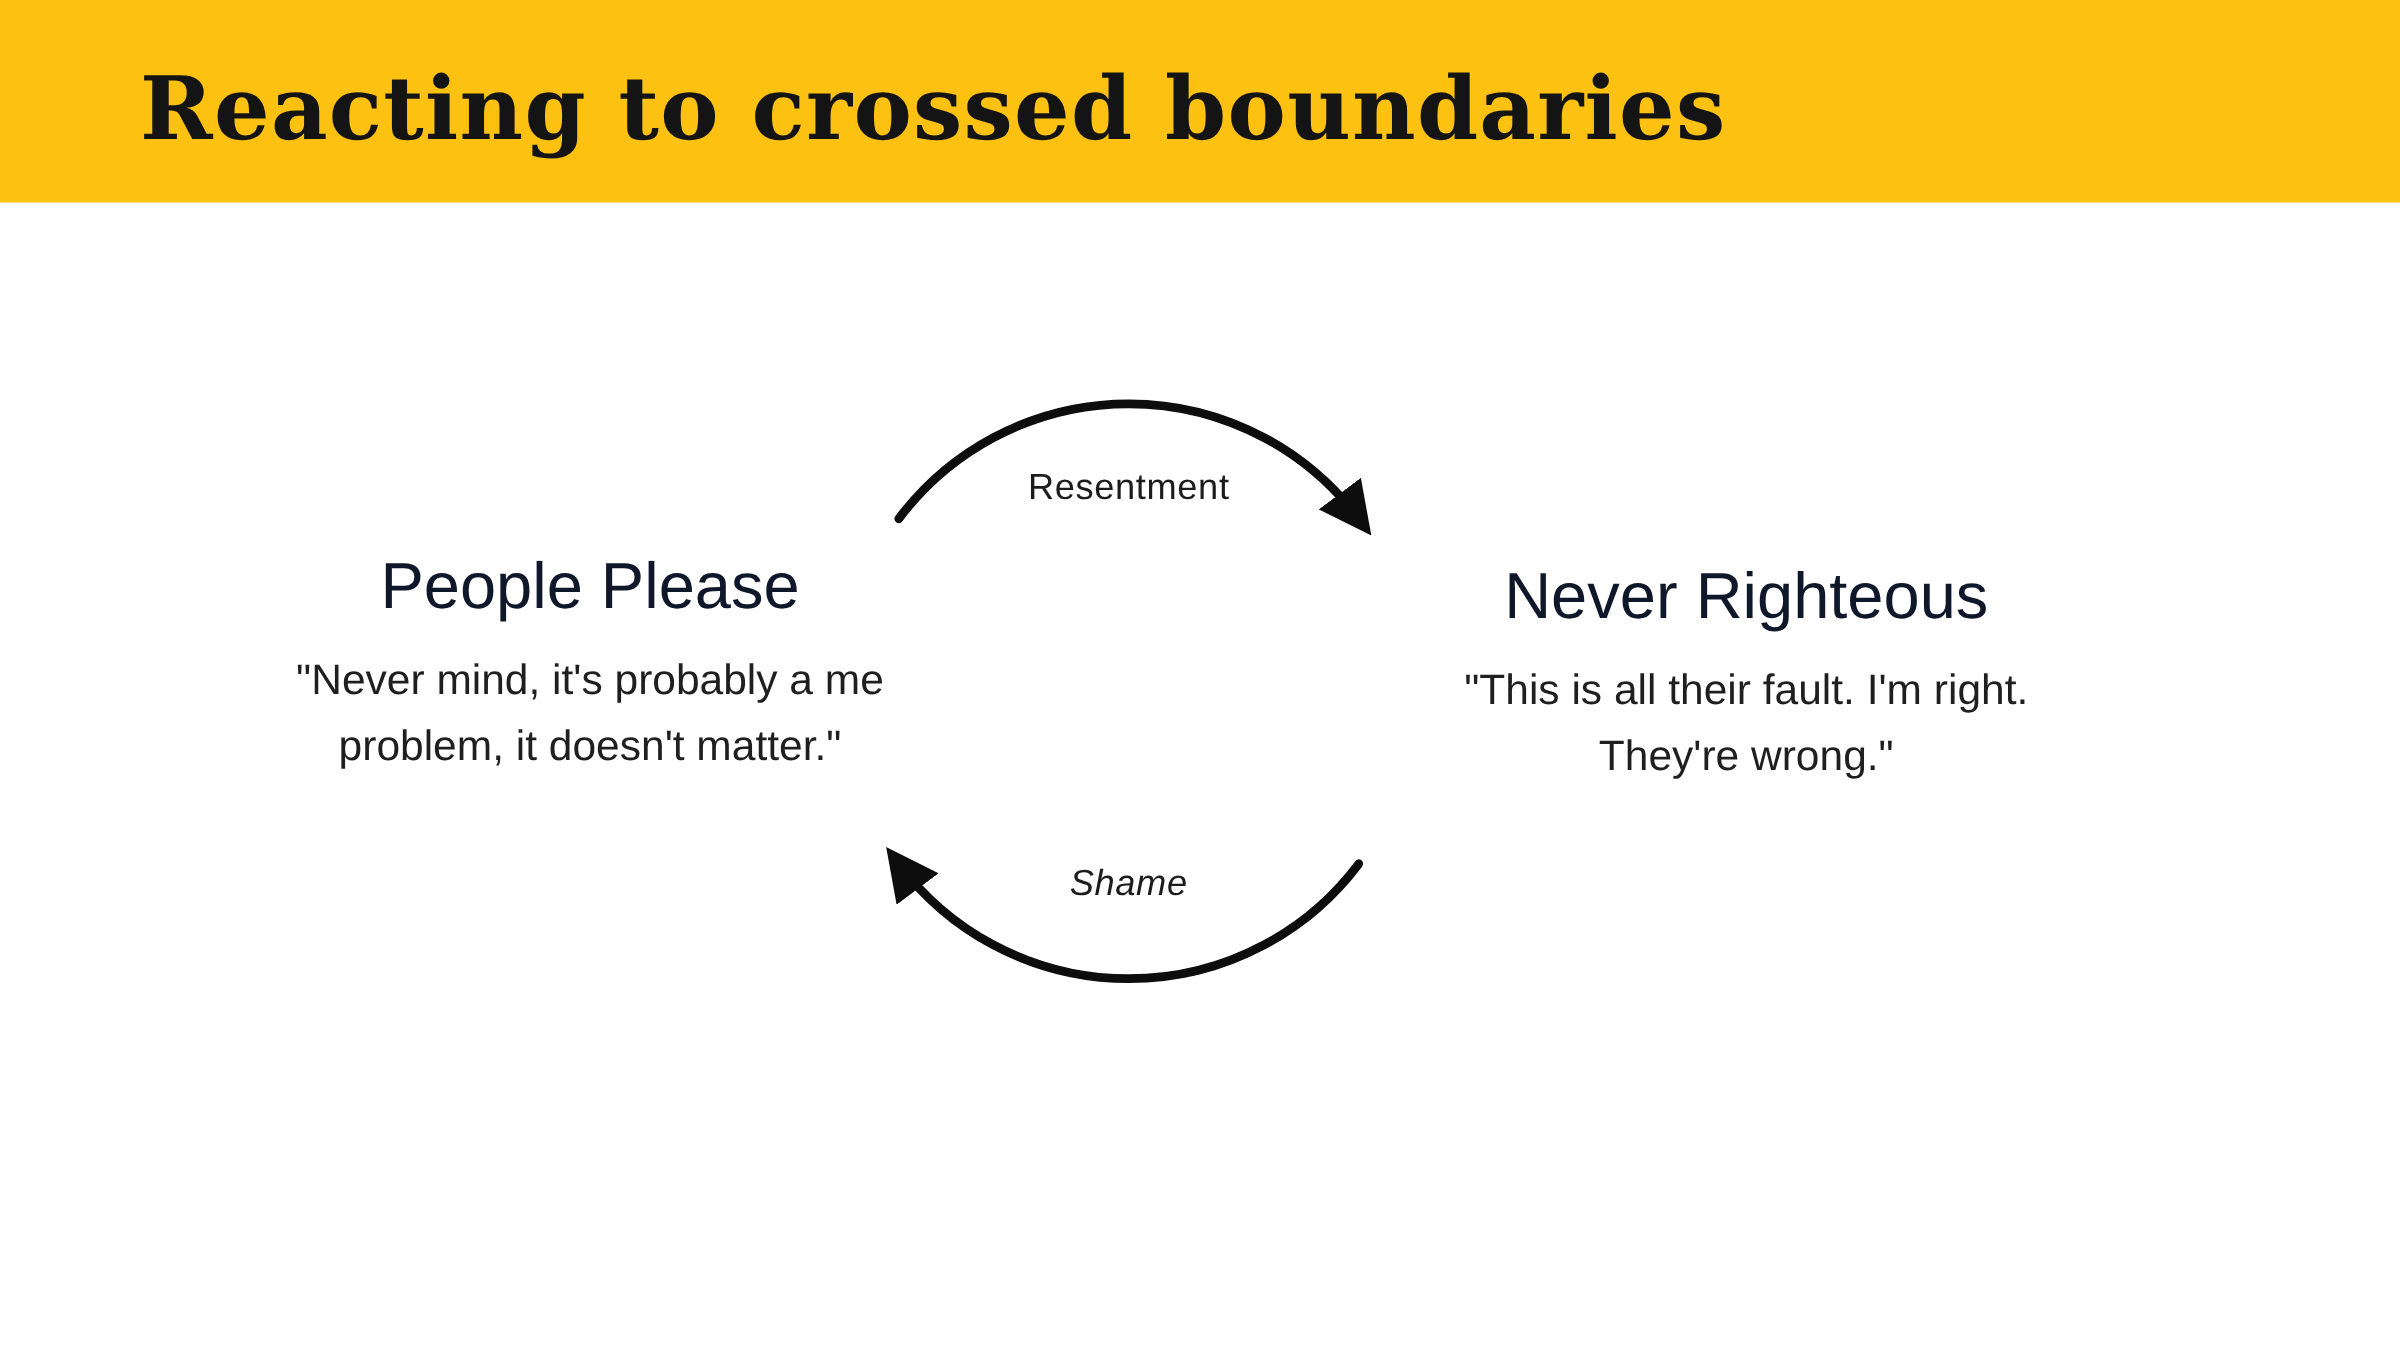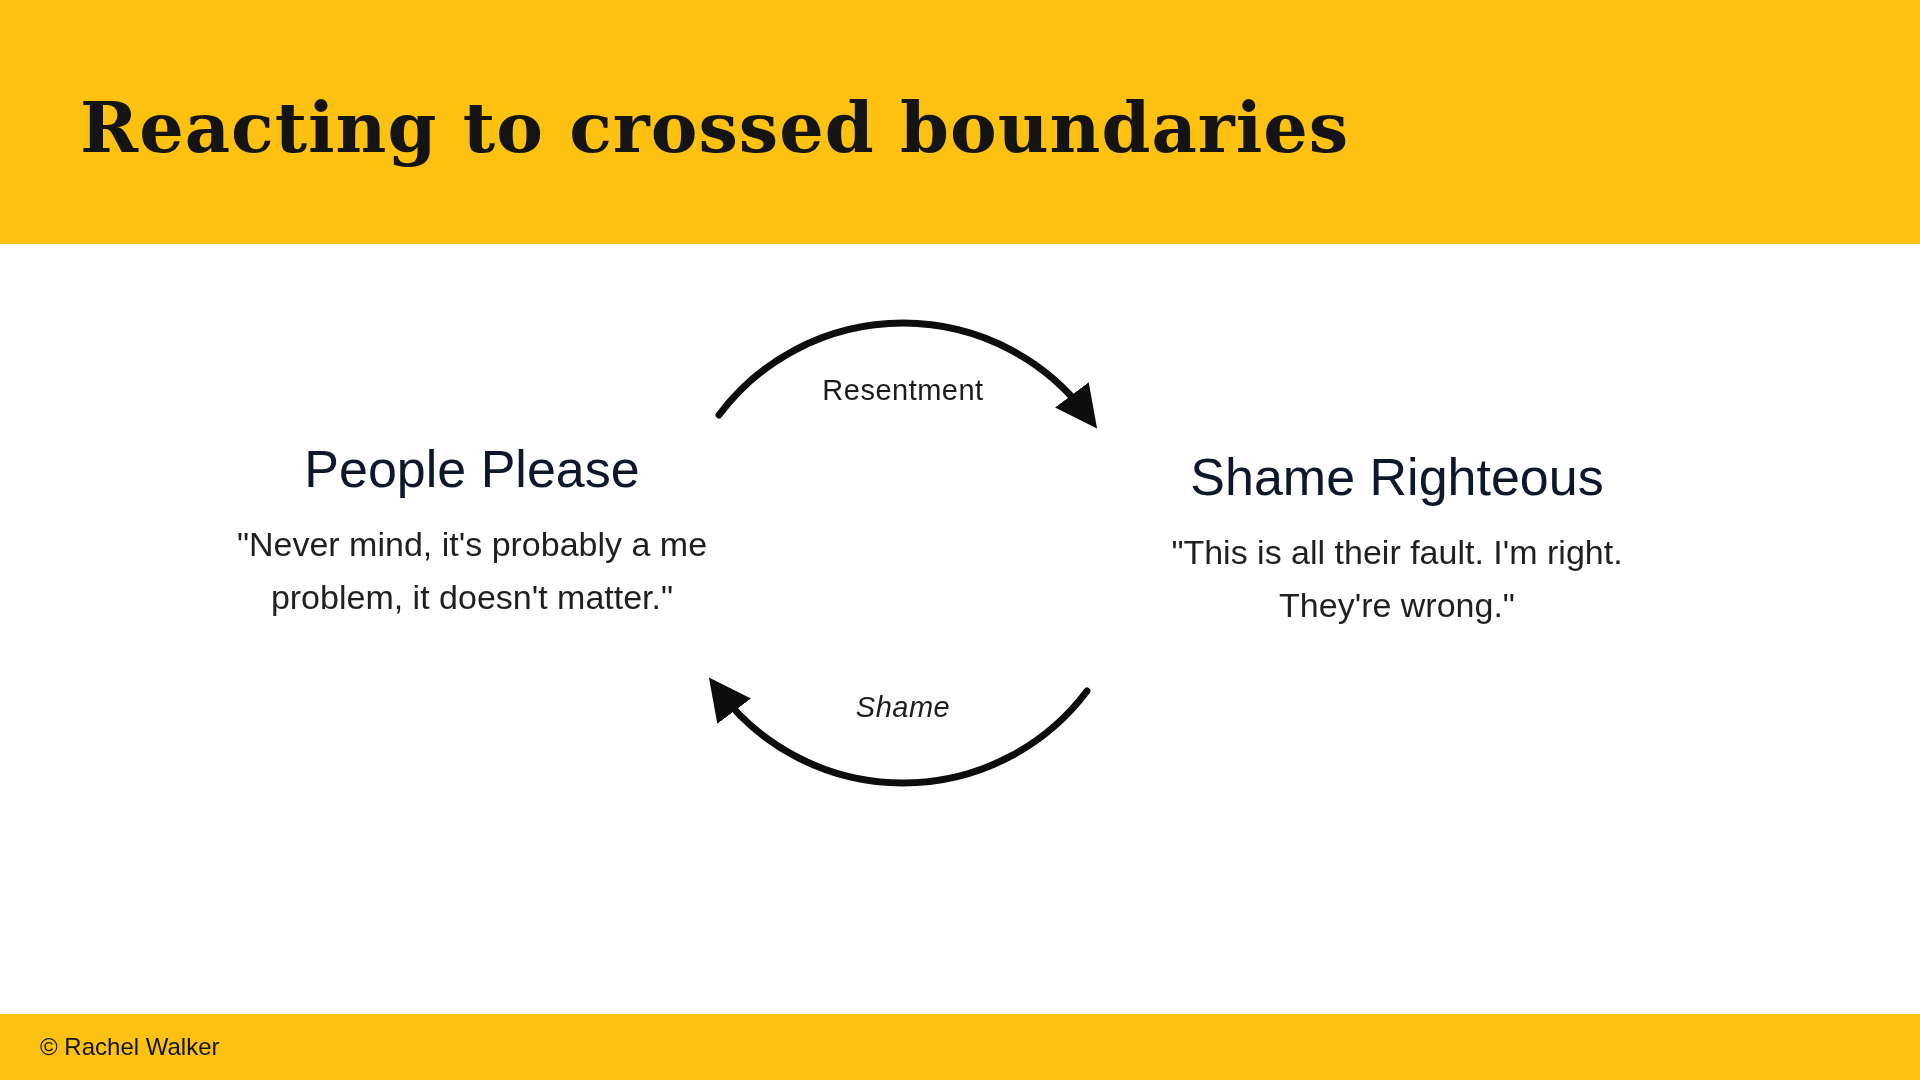--- a/index.html
+++ b/index.html
@@ -18,23 +18,23 @@
     font-family:"Liberation Sans", sans-serif;
     color:var(--ink);
   }
 
   
   .band{
     position:absolute;left:0;right:0;
     background:var(--accent);
   }
   .band.top{
-    top:0;height:244px;
+    top:0;height:162px;
     display:flex;align-items:center;
-    padding:10px 80px 0 80px;
+    padding:10px 80px 0 112px;
   }
   .page-title{
     margin:0;
     font-family:"DejaVu Serif", serif;
     font-weight:bold;
     font-size:70px;
     letter-spacing:1px;
     color:var(--ink);
   }
 
@@ -116,22 +116,19 @@
   <div class="arc-label resentment">Resentment</div>
   <div class="arc-label shame">Shame</div>
 
   <div class="node left">
     <div class="node-title">People Please</div>
     <div class="node-quote">"Never mind, it's probably a me
 problem, it doesn't matter."</div>
   </div>
 
   <div class="node right">
-    <div class="node-title">Shame Righteous</div>
+    <div class="node-title">Never Righteous</div>
     <div class="node-quote">"This is all their fault. I'm right.
 They're wrong."</div>
   </div>
 
-  <footer class="band bottom">
-    <div class="credit">© Rachel Walker</div>
-  </footer>
 
 </div>
 
 </body></html>

